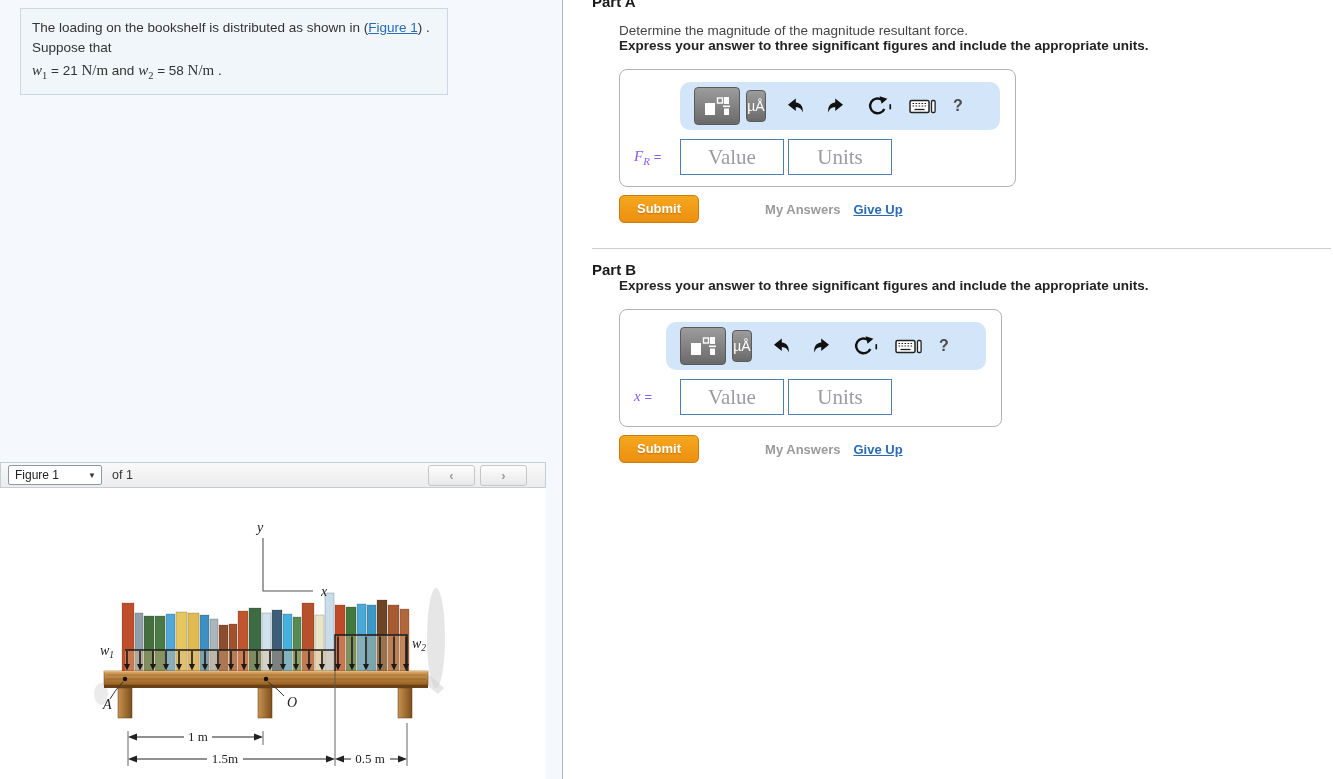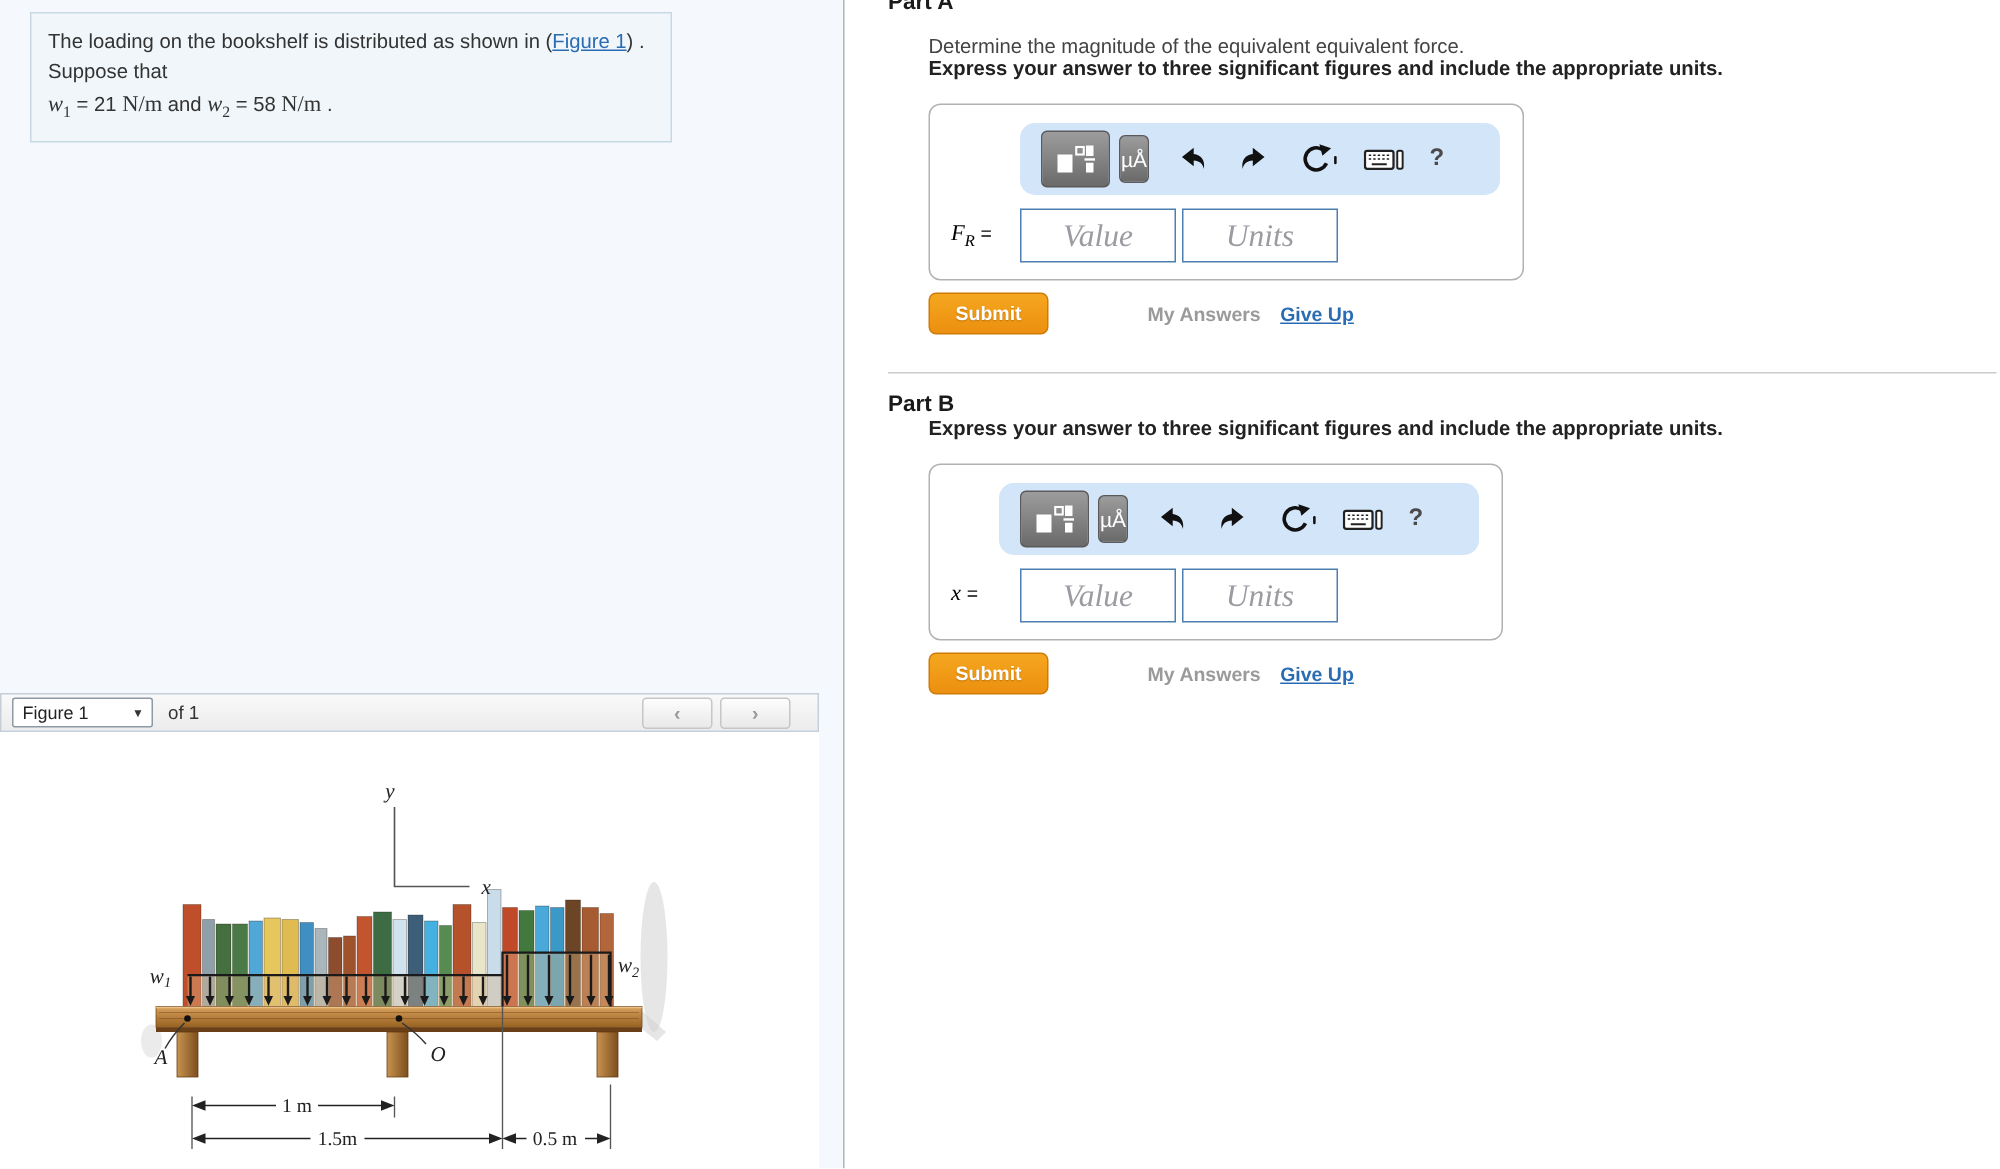--- a/index.html
+++ b/index.html
@@ -61,27 +61,27 @@
               display:flex; align-items:center; justify-content:center; }
   .template-btn { width:46px; height:38px; }
   .units-btn { width:20px; height:32px; color:#fff; font-size:14px;
                font-family:"Liberation Sans", sans-serif; }
   .flat-btn { background:none; border:none; cursor:pointer; padding:0;
               display:flex; align-items:center; }
   .help-btn { font-size:16px; font-weight:bold; color:#4a4a4a; }
 
   .answer-row { display:flex; align-items:center; margin-top:9px; }
   .answer-label { width:46px; flex:none; font-family:"Liberation Serif", serif;
-                  font-size:15px; color:#000000; }
+                  font-size:15px; color:#8b5cf6; }
   .answer-label i { font-style:italic; }
   .answer-label sub { font-size:11px; font-style:italic; }
   .answer-label .eqs { font-family:"Liberation Sans", sans-serif; font-size:13px; }
   .ans-input { width:104px; height:36px; border:1px solid #4d7fb2; background:#fff;
                margin-right:4px; text-align:center; font-family:"Liberation Serif", serif;
-               font-style:italic; font-size:21px; color:#8b5cf6; }
+               font-size:21px; color:#8b5cf6; }
   .ans-input::placeholder { color:#9b9ba1; opacity:1; }
 
   .submit-row { display:flex; align-items:center; margin:8px 0 0 27px; }
   .submit-btn { padding:5px 17px 6px 17px; background:linear-gradient(#f5a71f,#ec8f10);
                 border:1px solid #d07b07; border-radius:5px; color:#fff;
                 font-weight:bold; font-size:13px; cursor:pointer;
                 text-shadow:0 1px 1px rgba(140,80,0,.5); }
   .my-answers { margin-left:66px; color:#9a9a9a; font-weight:bold; font-size:13px; }
   .give-up { margin-left:13px; color:#2a6cb4; font-weight:bold; font-size:13px;
              text-decoration:underline; cursor:pointer; }
@@ -250,21 +250,21 @@
         <text x="370" y="275" class="fig-dim" text-anchor="middle">0.5 m</text>
       </svg>
     </div>
   </aside>
 
   <main class="right-panel">
 
     <section class="part part-a">
       <h2 class="part-title">Part A</h2>
       <div class="part-body">
-        <p class="part-desc">Determine the magnitude of the equivalent equivalent force.</p>
+        <p class="part-desc">Determine the magnitude of the magnitude resultant force.</p>
         <p class="part-instruction">Express your answer to three significant figures and include the appropriate units.</p>
 
         <div class="answer-box">
           <div class="eq-toolbar">
             <div class="btn-pair">
               <button class="tool-btn template-btn">
                 <svg viewBox="0 0 26 22" width="26" height="22">
                   <rect x="1" y="8" width="10" height="12" fill="#fff"></rect>
                   <rect x="13.5" y="3" width="5" height="5" fill="none" stroke="#fff" stroke-width="1.4"></rect>
                   <rect x="20" y="2" width="5" height="7" fill="#fff"></rect>

